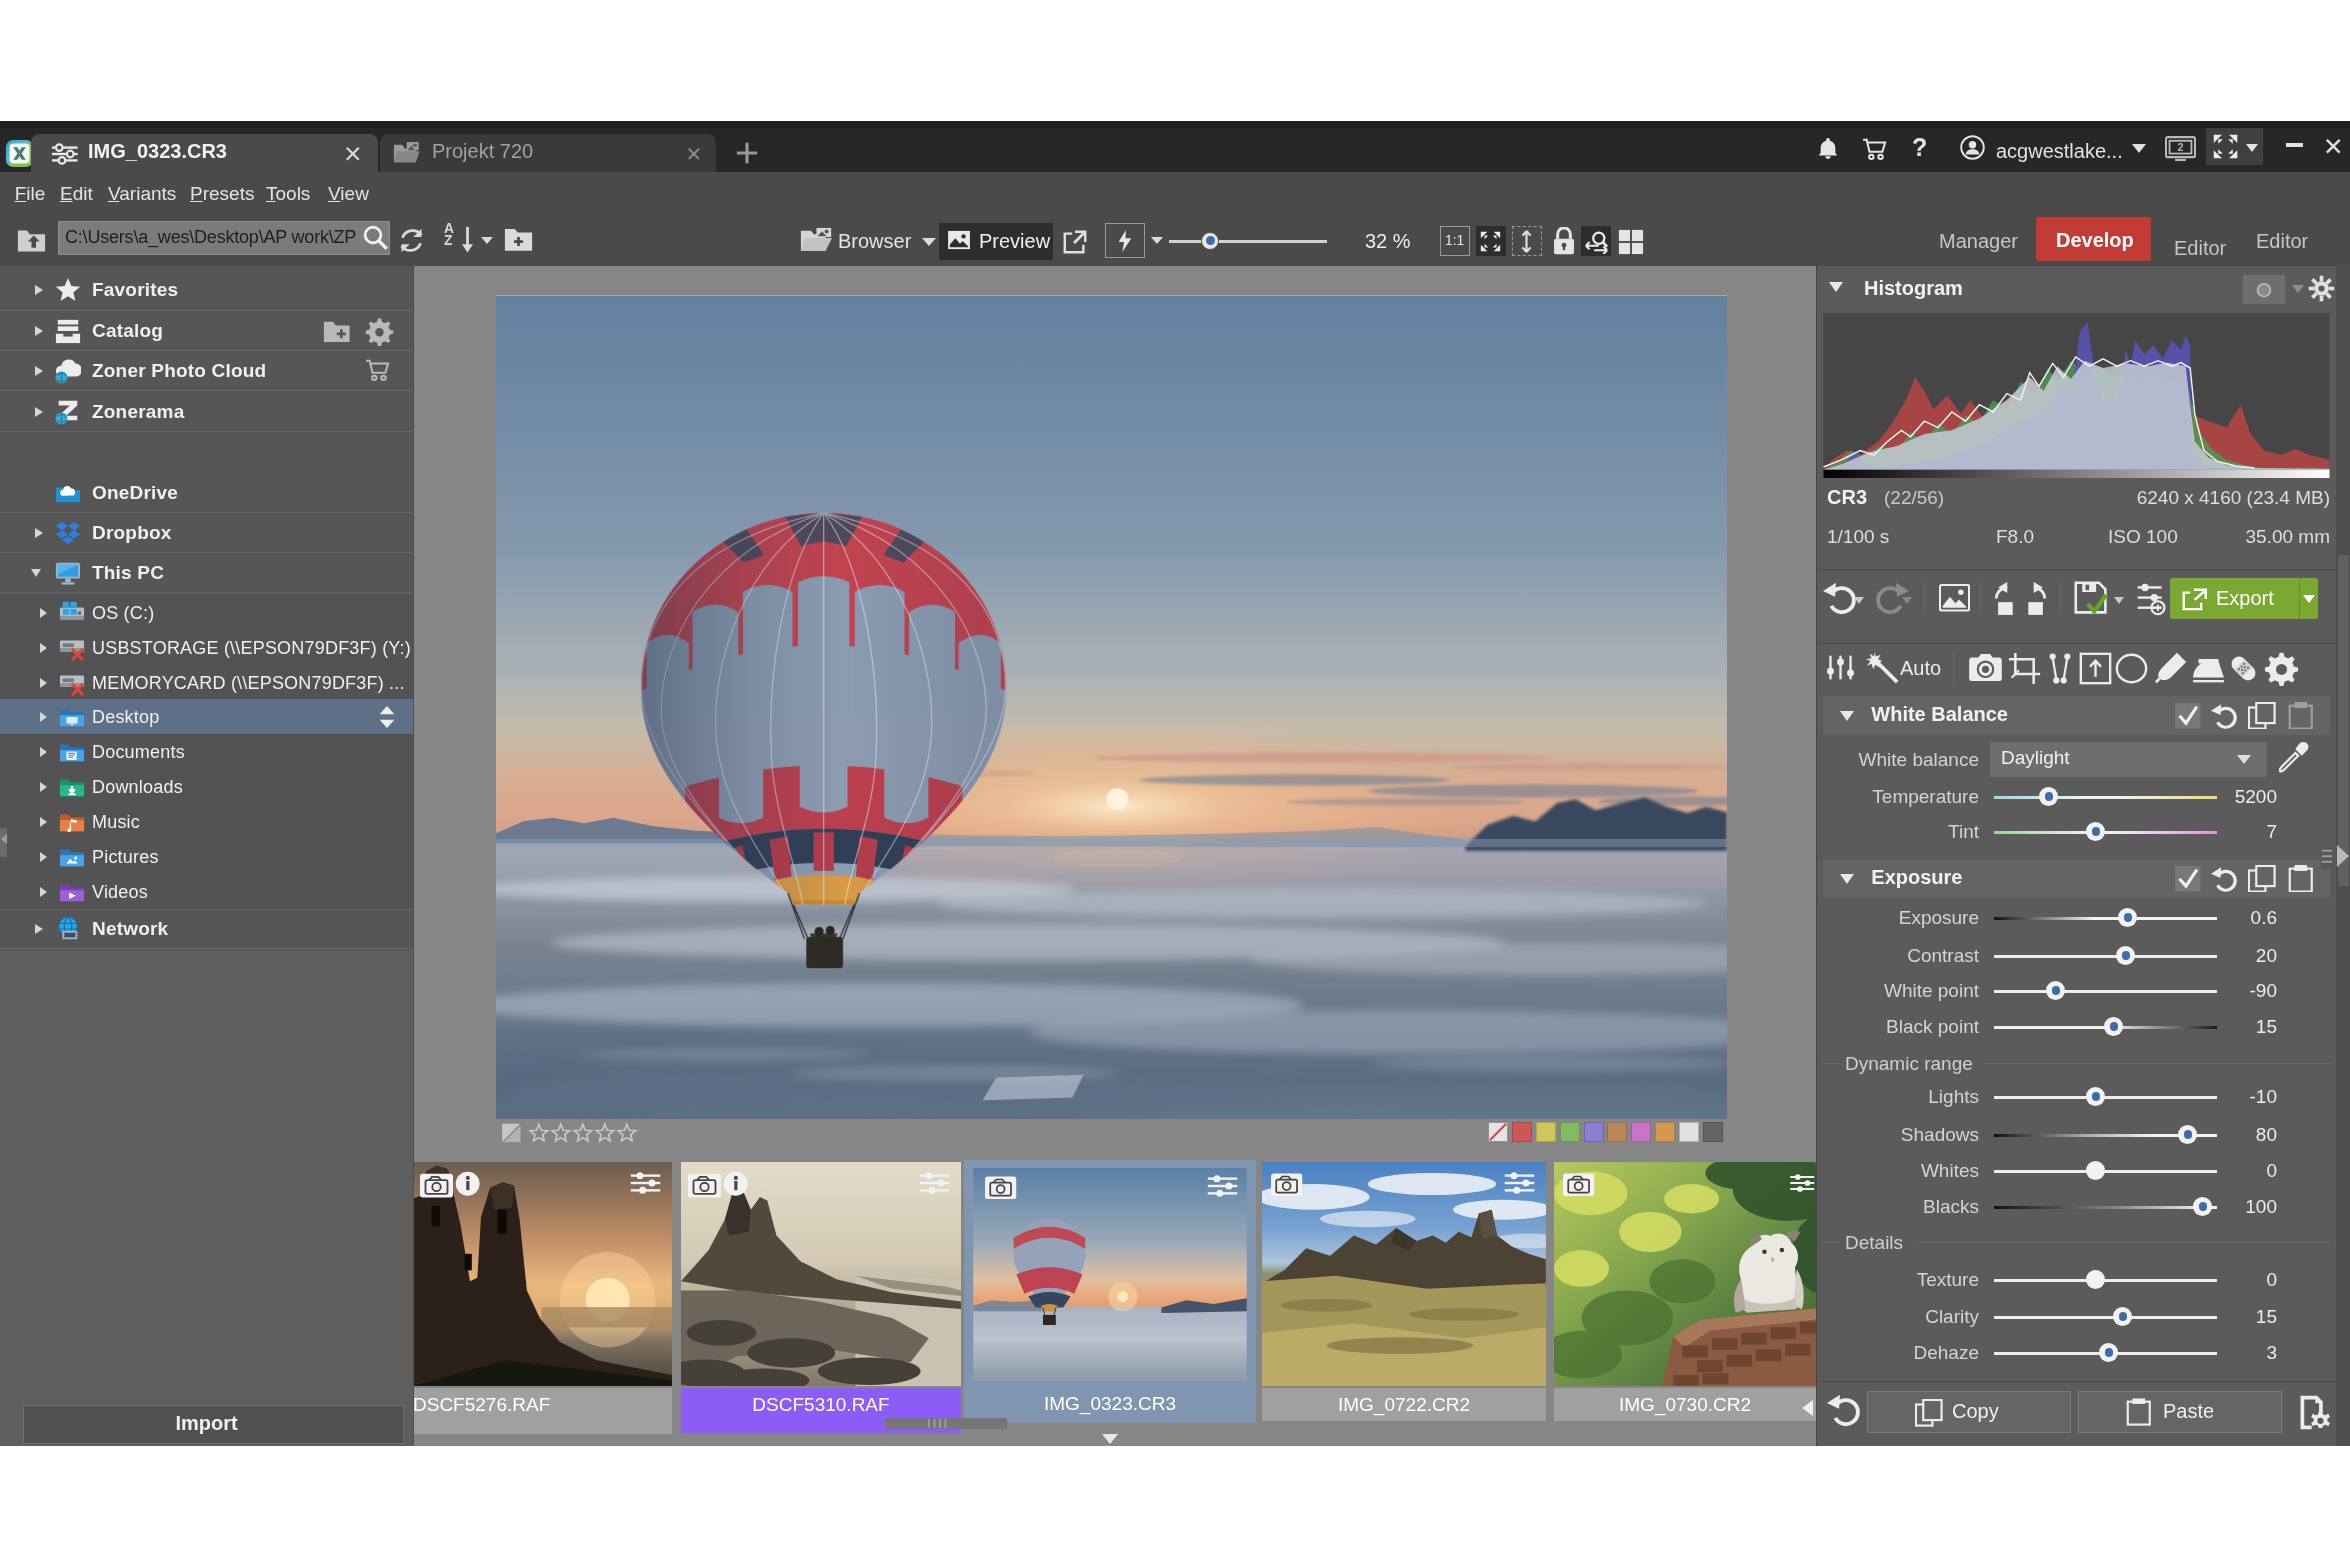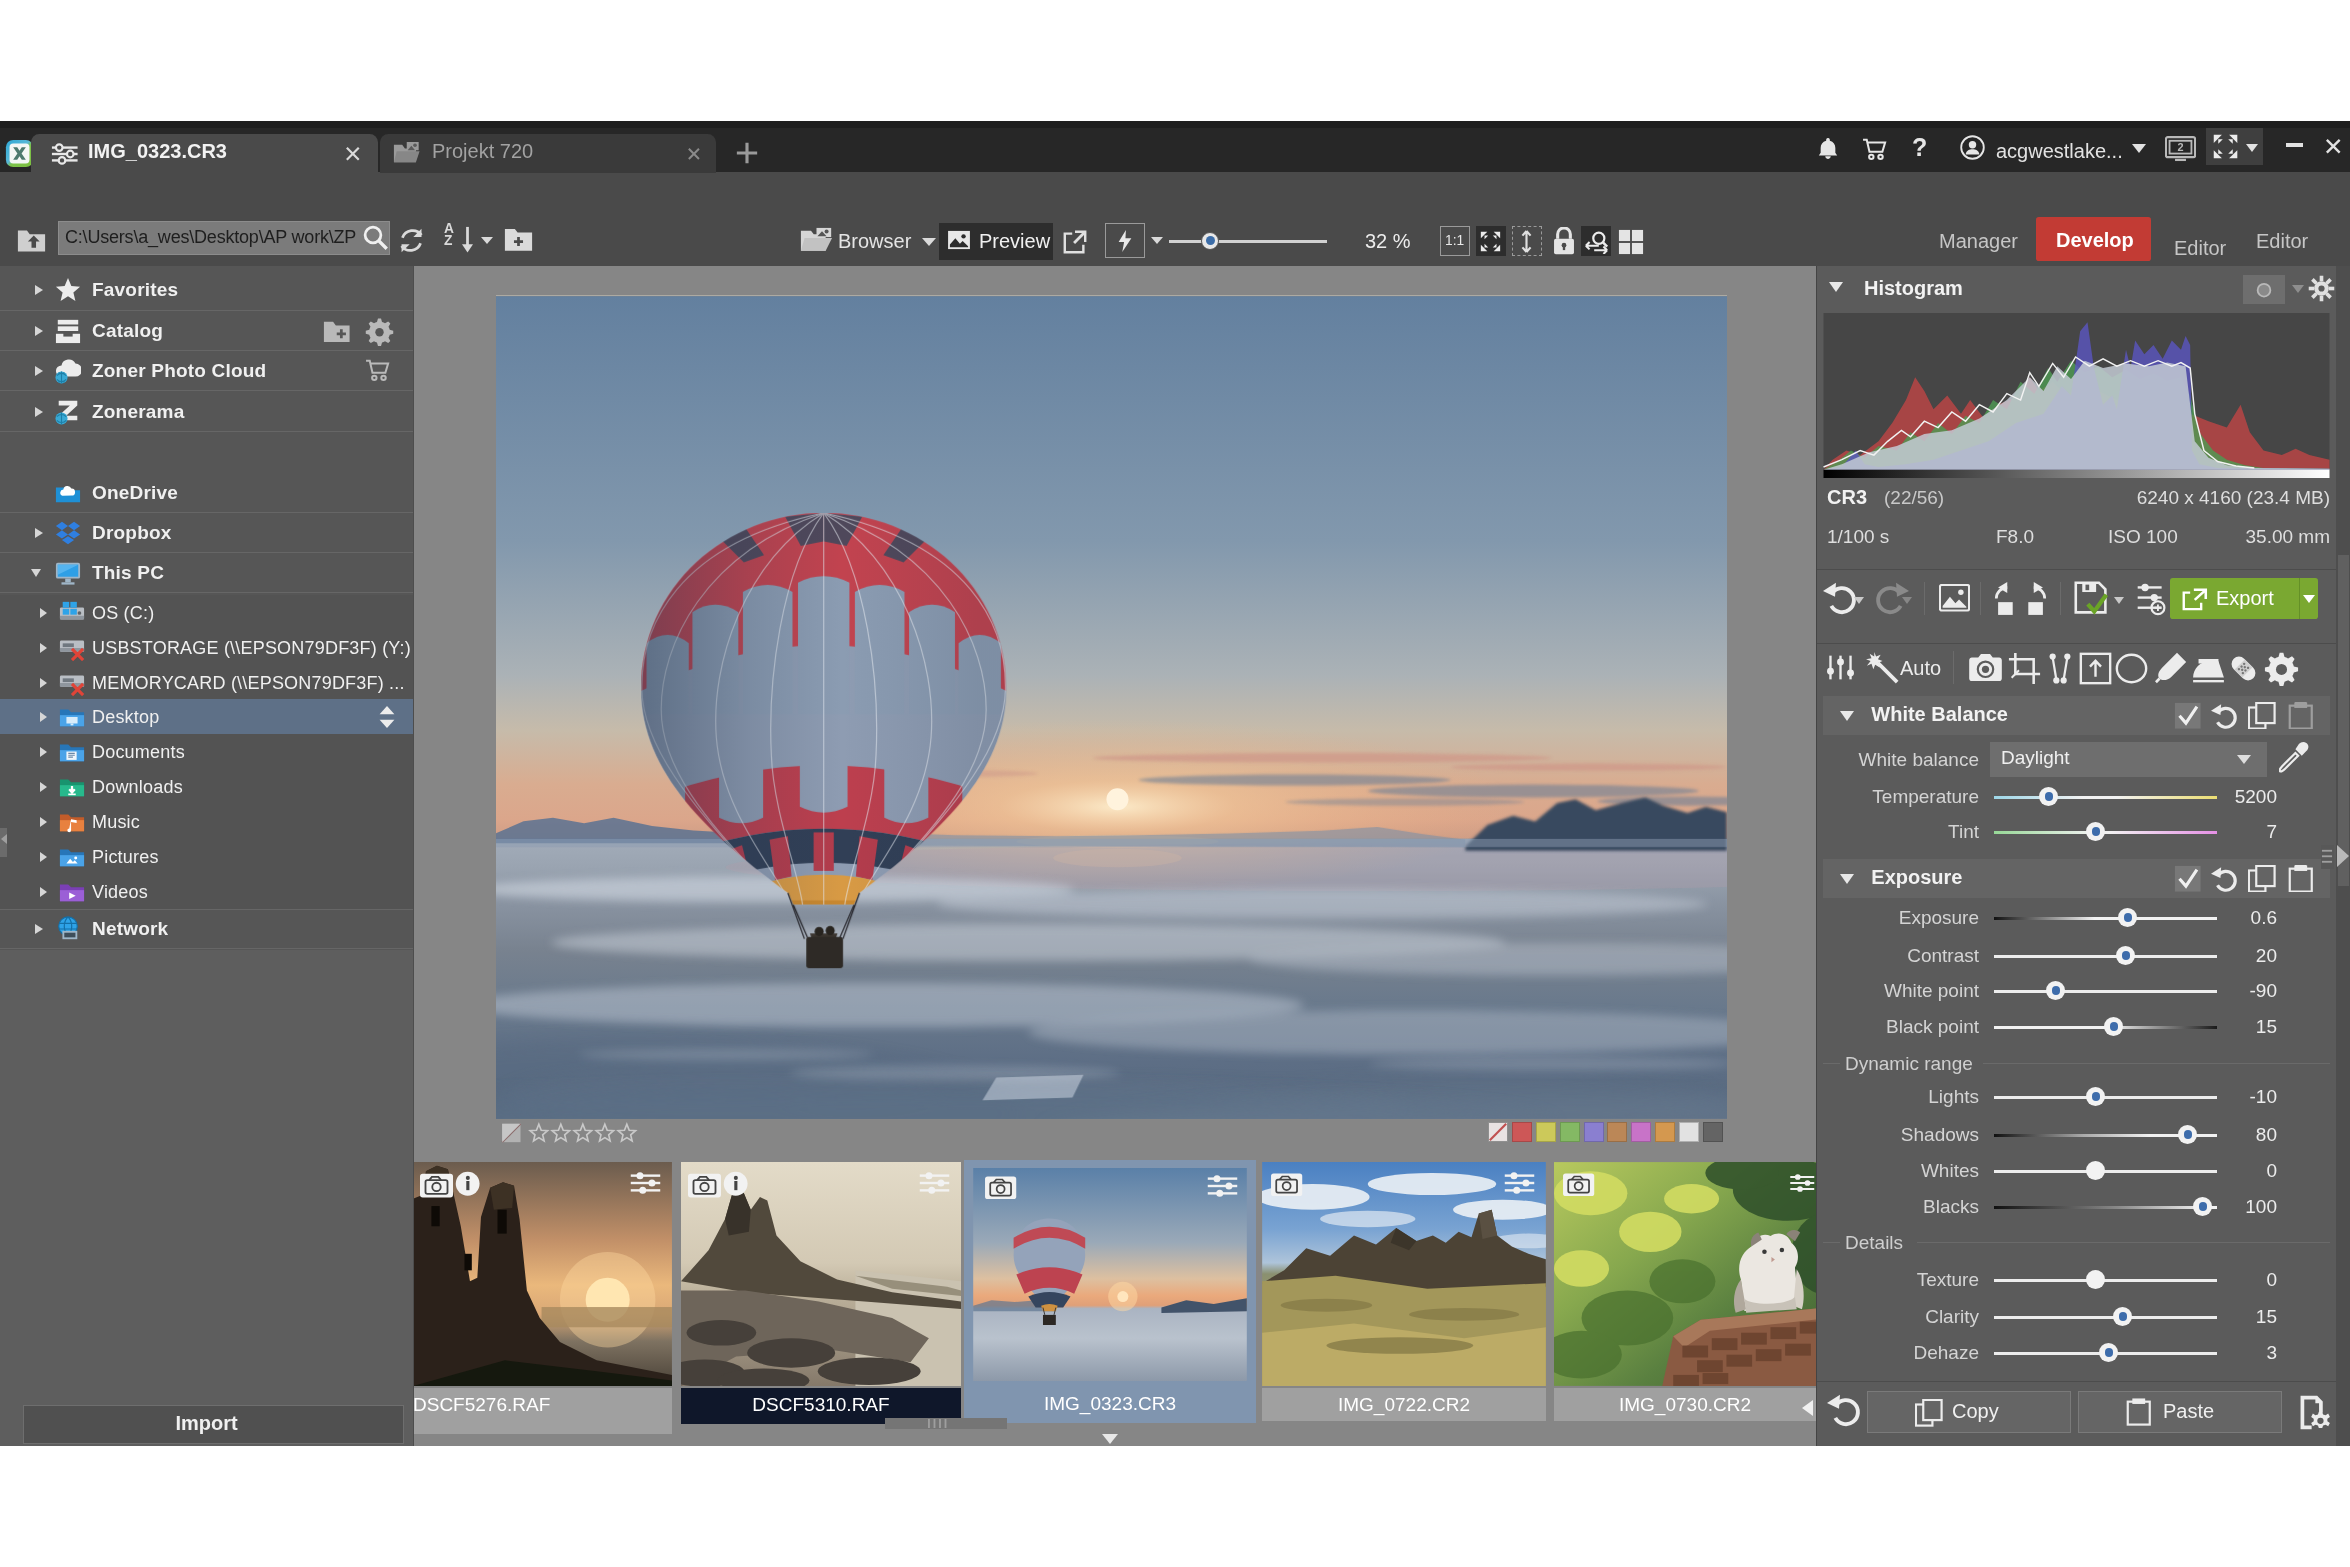--- a/index.html
+++ b/index.html
@@ -109,20 +109,28 @@
           <path d="M3 29 L3 20 L12 29 Z"></path>
           <path d="M29 29 L20 29 L29 20 Z"></path>
           <path d="M8 8 L13 8 L8 13 Z M24 8 L24 13 L19 8 Z M8 24 L13 24 L8 19 Z M24 24 L19 24 L24 19 Z"></path>
         </g>
       </svg>
   <div class="abs" style="left:2246px;top:23px;width:0;height:0;border-top:8.3px solid #e2e2e2;border-left:6.4px solid transparent;border-right:6.4px solid transparent"></div>
   <div class="abs" style="left:2286px;top:22px;width:16.5px;height:3.7px;background:#e2e2e2"></div>
   <svg class="abs" style="left:2325px;top:17.4px" width="16.5" height="16.5" viewBox="0 0 18 18">
         <path d="M2 2 L16 16 M16 2 L2 16" stroke="#e2e2e2" stroke-width="2.6"></path>
       </svg>
+ </div>
+ <div id="menubar">
+  <div class="abs" style="left:14.7px;top:11px;font-size:19px;color:#e4e4e4"><span style="text-decoration:underline">F</span>ile</div>
+  <div class="abs" style="left:60px;top:11px;font-size:19px;color:#e4e4e4"><span style="text-decoration:underline">E</span>dit</div>
+  <div class="abs" style="left:108px;top:11px;font-size:19px;color:#e4e4e4"><span style="text-decoration:underline">V</span>ariants</div>
+  <div class="abs" style="left:190px;top:11px;font-size:19px;color:#e4e4e4"><span style="text-decoration:underline">P</span>resets</div>
+  <div class="abs" style="left:266px;top:11px;font-size:19px;color:#e4e4e4"><span style="text-decoration:underline">T</span>ools</div>
+  <div class="abs" style="left:328px;top:11px;font-size:19px;color:#e4e4e4"><span style="text-decoration:underline">V</span>iew</div>
  </div>
  <div id="toolbar">
   <svg class="abs" style="left:16.5px;top:9.2px" width="29" height="29" viewBox="0 0 32 32">
         <path d="M1 5 L11 5 L14 9 L31 9 L31 28 L1 28 Z" fill="#cfcfcf"></path>
         <path d="M16 24 L16 17 L12 17 L18.5 10.5 L25 17 L21 17 L21 24 Z" fill="#4a4a4a"></path>
       </svg>
   <div class="abs" style="left:58px;top:3.7px;width:332px;height:34px;background:#7b7b7b;border:0.9px solid #8c8c8c"></div>
   <div class="abs" style="left:65px;top:10px;font-size:18px;color:#1e1e1e;white-space:nowrap;letter-spacing:-0.2px">C:\Users\a_wes\Desktop\AP work\ZP</div>
   <svg class="abs" style="left:362px;top:7.3px" width="27.5" height="27.5" viewBox="0 0 30 30">
         <circle cx="12" cy="12" r="8.6" fill="none" stroke="#f0f0f0" stroke-width="3"></circle>
@@ -844,21 +852,21 @@
         <g stroke="#f2f2f2" stroke-width="2.6" fill="none">
           <line x1="3" y1="6" x2="35" y2="6"></line>
           <line x1="3" y1="14" x2="35" y2="14"></line>
           <line x1="3" y1="22" x2="35" y2="22"></line>
         </g>
         <circle cx="13" cy="6" r="3.8" fill="#f2f2f2"></circle>
         <circle cx="26" cy="14" r="3.8" fill="#f2f2f2"></circle>
         <circle cx="16" cy="22" r="3.8" fill="#f2f2f2"></circle>
       </svg>
   <div class="abs" style="left:0px;top:1122px;width:259px;height:46px;background:#a0a0a0;font-size:19px;color:#fff;line-height:33px">DSCF5276.RAF</div>
-  <div class="abs" style="left:268px;top:1122px;width:280px;height:36px;background:#0f172a;text-align:center;font-size:19px;color:#fff;line-height:33px">DSCF5310.RAF</div>
+  <div class="abs" style="left:268px;top:1122px;width:280px;height:45px;background:#8b5cf6;text-align:center;font-size:19px;color:#fff;line-height:33px">DSCF5310.RAF</div>
   <div class="abs" style="left:551px;top:1122px;width:292px;height:34px;text-align:center;font-size:19px;color:#fff;line-height:31px">IMG_0323.CR3</div>
   <div class="abs" style="left:849px;top:1122px;width:284px;height:33px;background:#a0a0a0;text-align:center;font-size:19px;color:#fff;line-height:33px">IMG_0722.CR2</div>
   <div class="abs" style="left:1141px;top:1122px;width:262px;height:33px;background:#a0a0a0;text-align:center;font-size:19px;color:#fff;line-height:33px">IMG_0730.CR2</div>
   <div class="abs" style="left:472px;top:1152px;width:122px;height:11px;background:#757575"></div>
   <svg class="abs" style="left:514px;top:1153px" width="37" height="9.2" viewBox="0 0 40 10">
         <g stroke="#9e9e9e" stroke-width="2">
           <line x1="2" y1="0" x2="2" y2="10"></line>
           <line x1="8" y1="0" x2="8" y2="10"></line>
           <line x1="14" y1="0" x2="14" y2="10"></line>
           <line x1="20" y1="0" x2="20" y2="10"></line>

